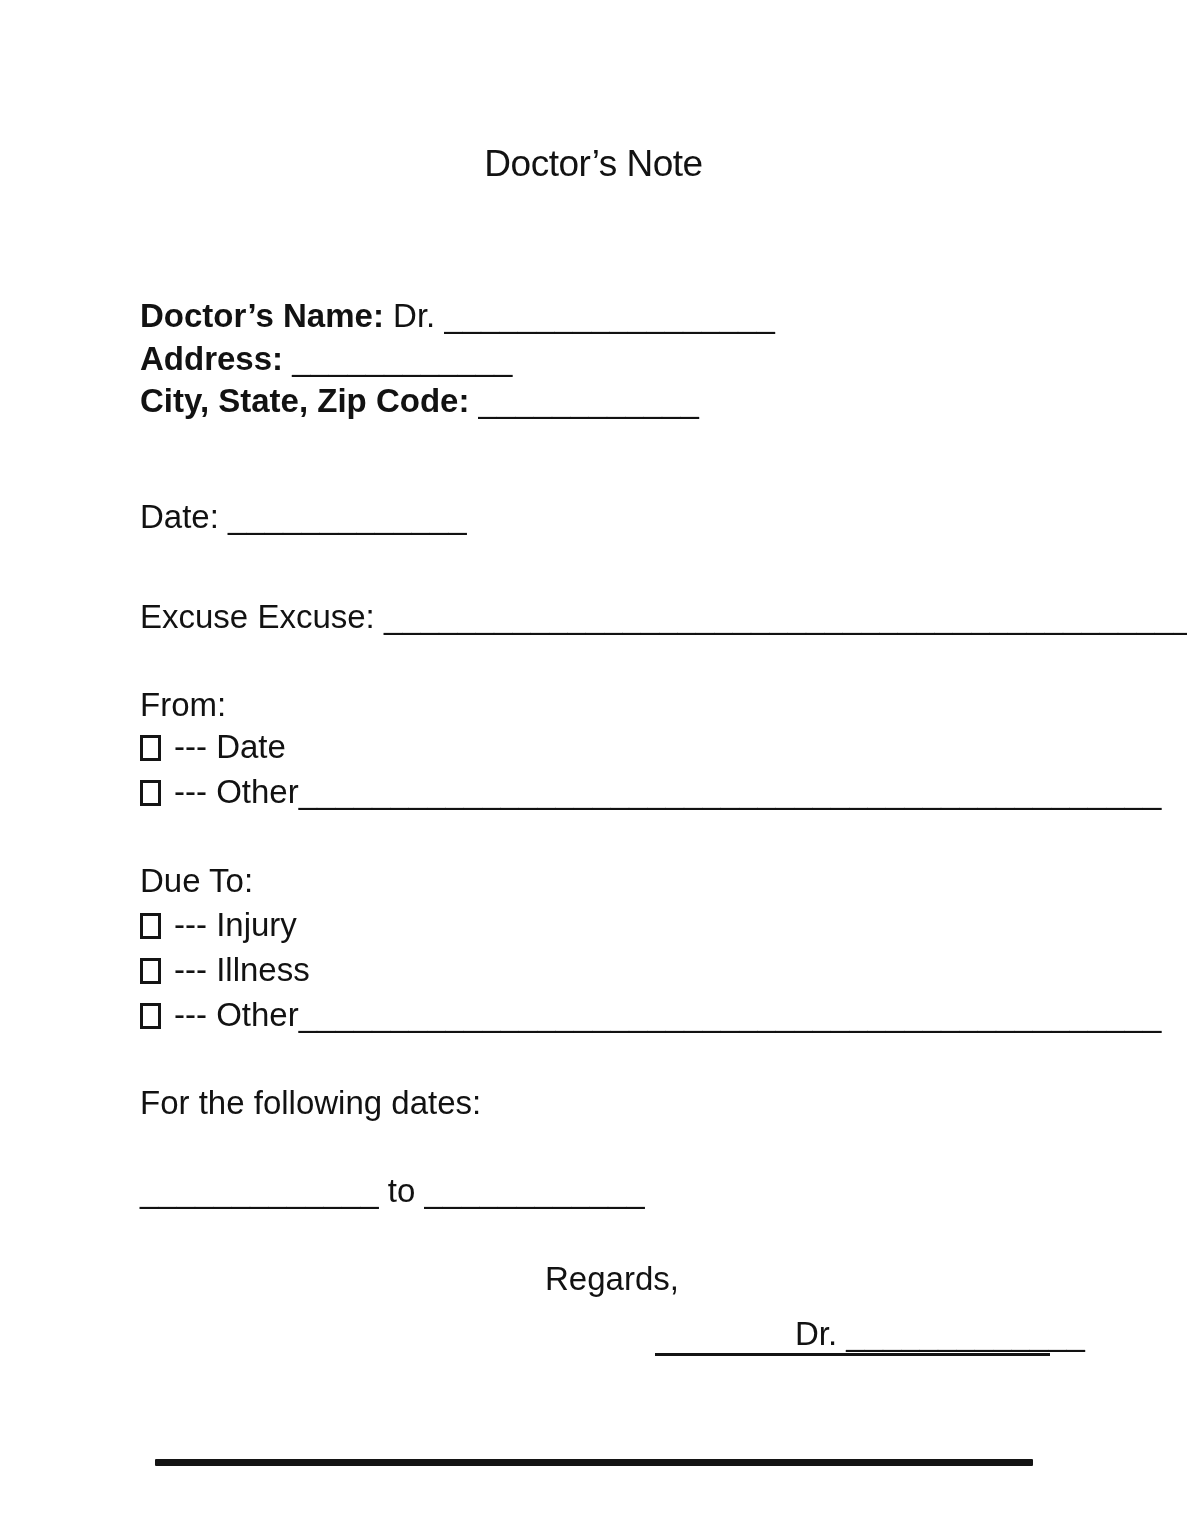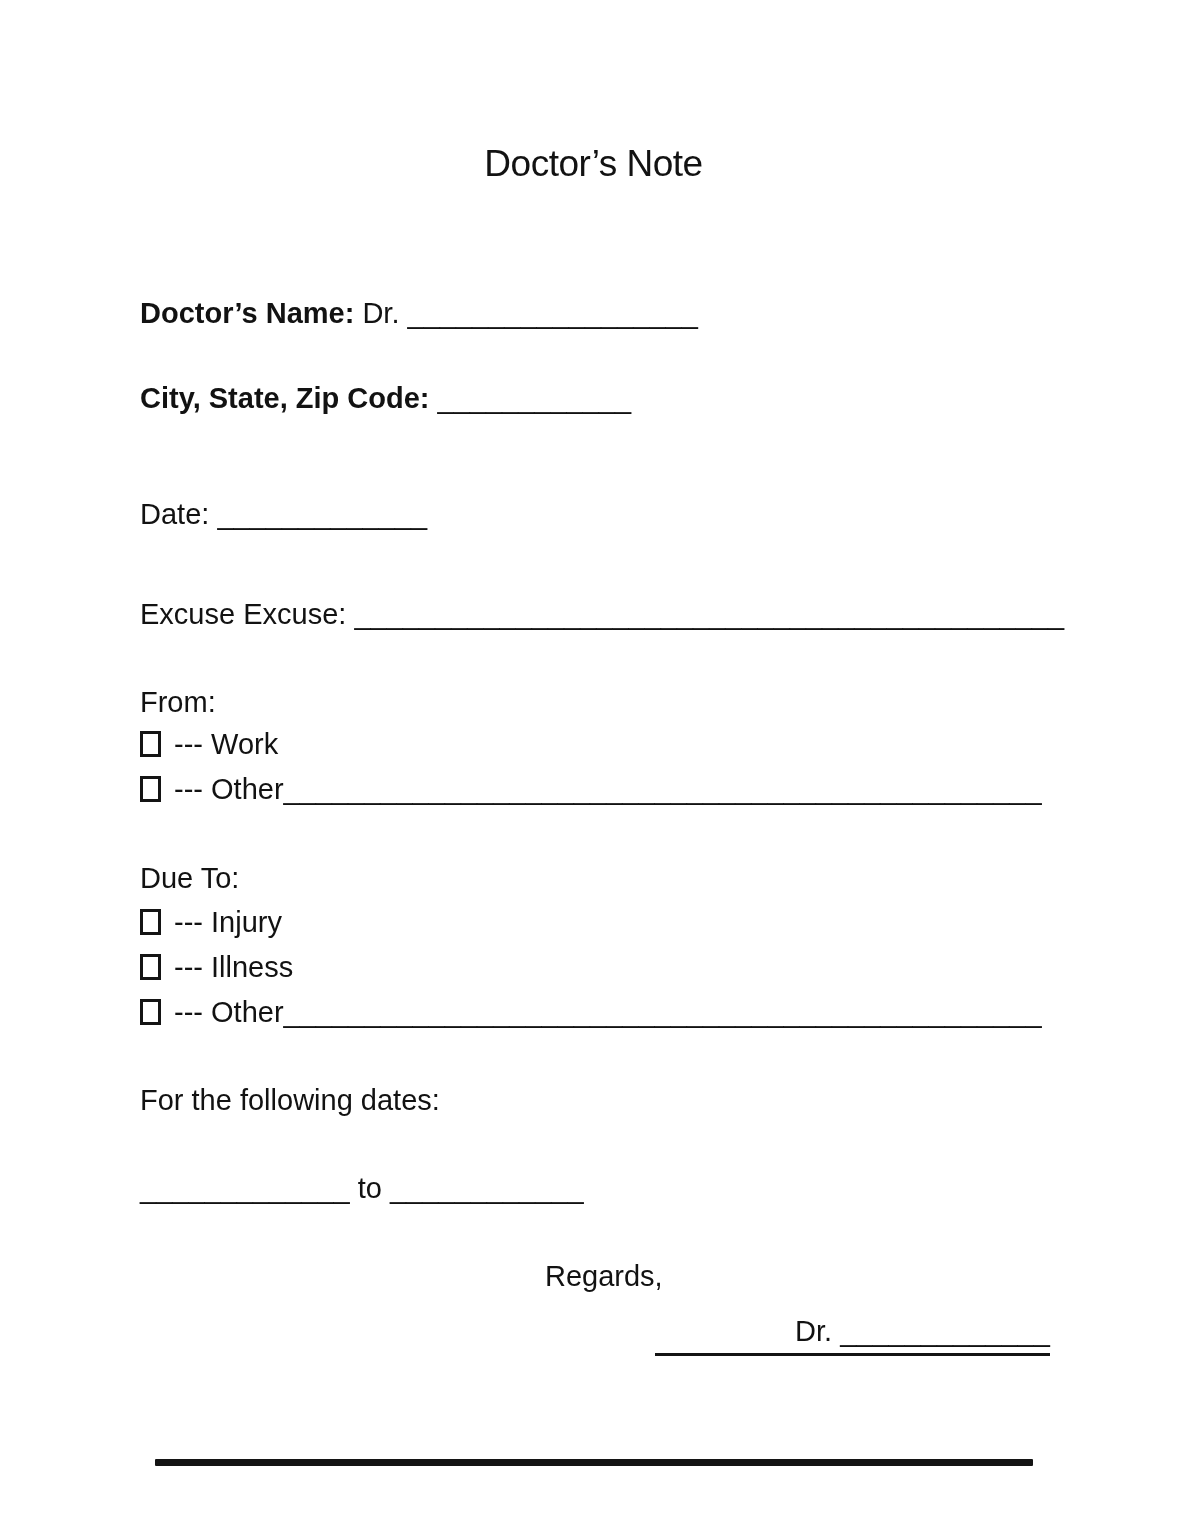--- a/index.html
+++ b/index.html
@@ -11,21 +11,21 @@
     color:#121212;
     overflow:hidden;
   }
   .title{
     position:absolute;top:143px;left:0;width:100%;
     text-align:center;font-size:37px;font-weight:400;margin:0;
     letter-spacing:-0.5px;
   }
   .line{
     position:absolute;left:140px;
-    font-size:29px;line-height:1.2;white-space:nowrap;
+    font-size:33px;line-height:1.2;white-space:nowrap;
   }
   .b{font-weight:700;}
   .blank{letter-spacing:0;}
   .cb{
     display:inline-block;
     width:15px;height:20px;
     border:3px solid #141414;
     vertical-align:-3px;
     margin-right:13px;
     background:#fff;
@@ -45,41 +45,45 @@
 <div class="page">
 
   <h1 class="title">Doctor’s Note</h1>
 
   <div class="line" style="top:296px">
     <span class="b">Doctor’s Name:</span>
     <span>Dr.</span>
     <span class="blank">__________________</span>
   </div>
 
+  <div class="line" style="top:339px">
+    <span class="b">Address:</span>
+    <span class="blank">____________</span>
+  </div>
 
   <div class="line" style="top:381px">
     <span class="b">City, State, Zip Code:</span>
     <span class="blank">____________</span>
   </div>
 
 
   <div class="line" style="top:497px">
     <span>Date:</span>
     <span class="blank">_____________</span>
   </div>
 
   <div class="line" style="top:597px">
     <span>Excuse Excuse:</span>
     <span class="blank">____________________________________________</span>
   </div>
 
   <div class="line" style="top:685px">From:</div>
 
   <div class="line" style="top:727px">
-    <span class="cb"></span><span>--- Work</span>
+    <span class="cb"></span><span>--- Date</span>
   </div>
 
   <div class="line" style="top:772px">
     <span class="cb"></span><span>--- Other</span><span class="blank">_______________________________________________</span>
   </div>
 
   <div class="line" style="top:861px">Due To:</div>
 
   <div class="line" style="top:905px">
     <span class="cb"></span><span>--- Injury</span>

